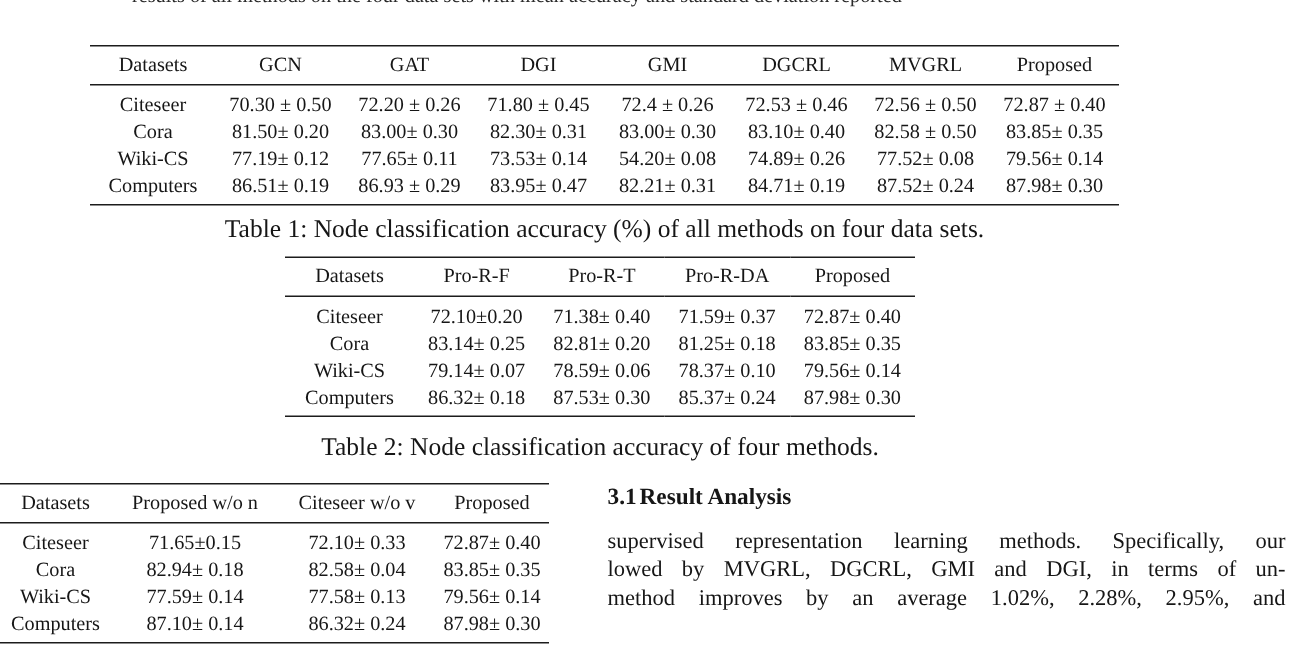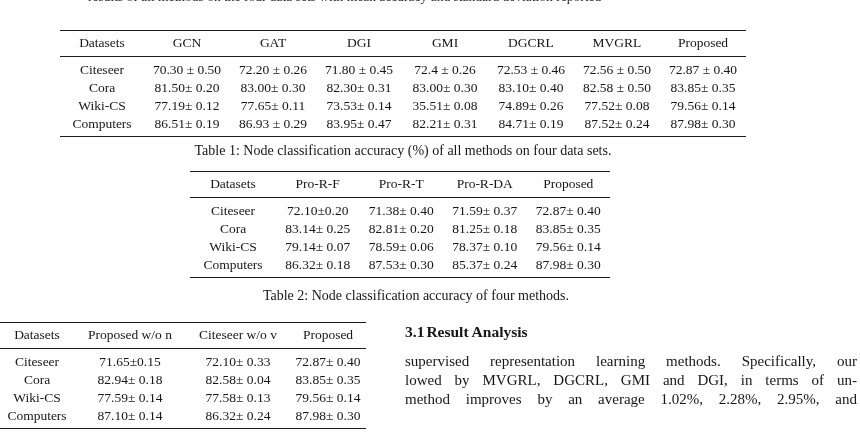--- a/index.html
+++ b/index.html
@@ -21,21 +21,21 @@
     border-top:1.6px solid #1c1c1c; border-bottom:1.6px solid #1c1c1c;
   }
   table.booktabs thead th {
     font-weight:normal; text-align:center;
     padding:4px 2px 5px 2px; border-bottom:1px solid #1c1c1c;
   }
   table.booktabs tbody td { text-align:center; padding:1px 2px; }
   table.booktabs tbody tr:first-child td { padding-top:5px; }
   table.booktabs tbody tr:last-child td { padding-bottom:4px;text-align:center; }
 
-  .caption { text-align:center; font-size:14px; color:#161616; }
+  .caption { text-align:center; font-size:17px; color:#161616; }
 
   
   .section-heading { font-weight:bold; font-size:15.5px; white-space:nowrap; }
   .section-heading .num { display:inline-block; margin-right:2px; }
   .para { margin-top:11px; font-size:15px; line-height:19px; }
   .jline { text-align:justify; text-align-last:justify; }
 </style>
 </head>
 <body>
 
@@ -88,21 +88,21 @@
           <td>83.00± 0.30</td>
           <td>83.10± 0.40</td>
           <td>82.58 ± 0.50</td>
           <td>83.85± 0.35</td>
         </tr>
         <tr>
           <td>Wiki-CS</td>
           <td>77.19± 0.12</td>
           <td>77.65± 0.11</td>
           <td>73.53± 0.14</td>
-          <td>35.51± 0.08</td>
+          <td>54.20± 0.08</td>
           <td>74.89± 0.26</td>
           <td>77.52± 0.08</td>
           <td>79.56± 0.14</td>
         </tr>
         <tr>
           <td>Computers</td>
           <td>86.51± 0.19</td>
           <td>86.93 ± 0.29</td>
           <td>83.95± 0.47</td>
           <td>82.21± 0.31</td>
@@ -158,21 +158,21 @@
         <tr>
           <td>Computers</td>
           <td>86.32± 0.18</td>
           <td>87.53± 0.30</td>
           <td>85.37± 0.24</td>
           <td>87.98± 0.30</td>
         </tr>
       </tbody>
     </table>
   </div>
-  <div class="abs caption" style="left:206px; top:288px; width:420px;">Table 2: Node classification accuracy of four methods.</div>
+  <div class="abs caption" style="left:190px; top:288px; width:420px;">Table 2: Node classification accuracy of four methods.</div>
 
   <div class="abs" style="left:0px; top:322px; width:366px;">
     <table class="booktabs">
       <colgroup>
           <col style="width:74px">
           <col style="width:112px">
           <col style="width:104px">
           <col>
         </colgroup>
       <thead>

